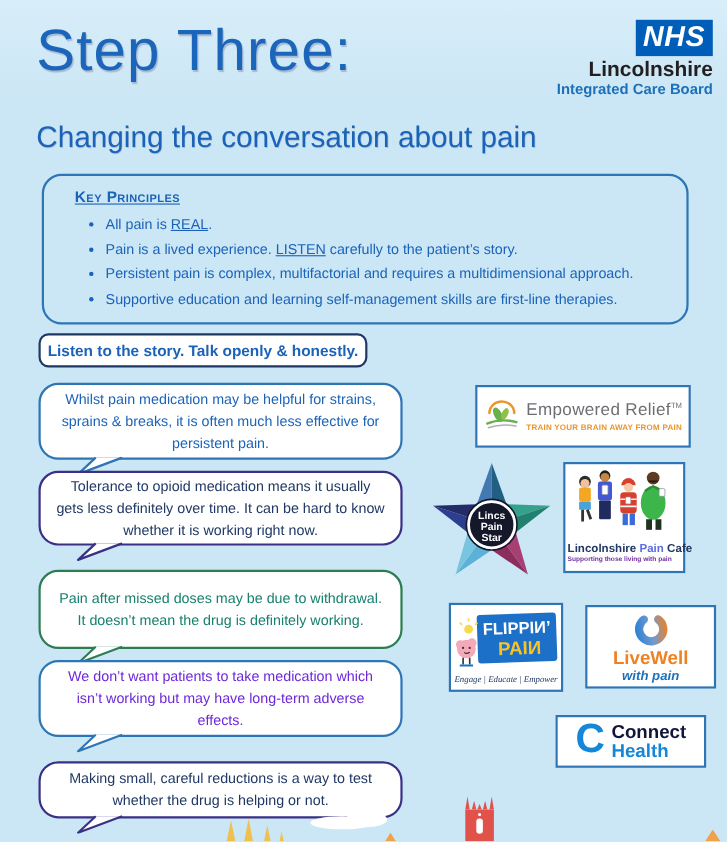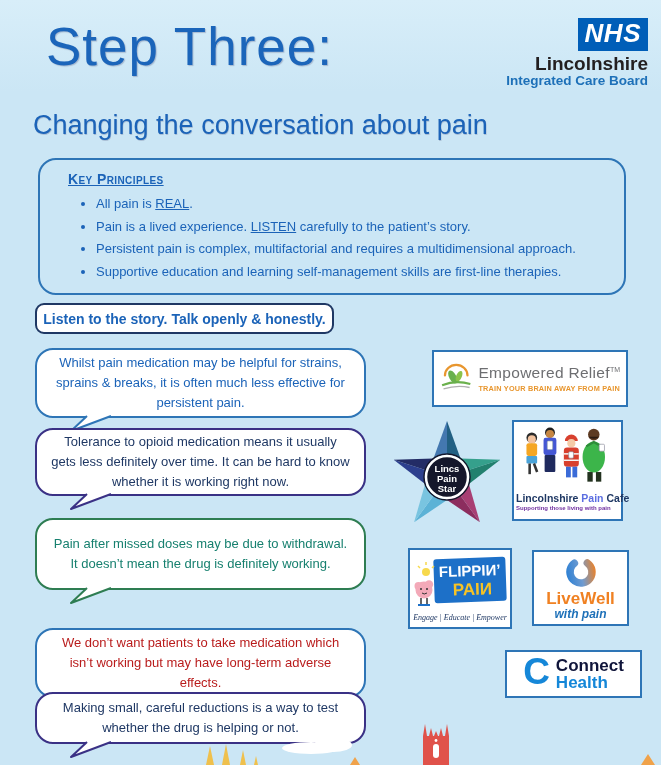--- a/index.html
+++ b/index.html
@@ -4,21 +4,21 @@
 <style>
   html,body{margin:0;padding:0;background:#cfe8f6;}
   *{box-sizing:border-box;}
   .page{
     position:relative;width:661px;height:765px;overflow:hidden;
     background:linear-gradient(180deg,#d8eef9 0%,#cbe6f5 12%,#cbe6f5 100%);
     font-family:"Liberation Sans",sans-serif;
   }
   
   .title{
-    position:absolute;left:46px;top:16px;font-size:53px;color:#1b65ba;
+    position:absolute;left:33px;top:16px;font-size:53px;color:#1b65ba;
     letter-spacing:1px;text-shadow:1px 1px 1px rgba(40,40,90,.25);
   }
   .nhs-block{position:absolute;right:13px;top:18px;text-align:right;line-height:1.1;}
   .nhs-box{
     display:inline-block;background:#005eb8;color:#fff;font-style:italic;font-weight:bold;
     font-size:26px;padding:1px 7px 3px 7px;letter-spacing:.5px;
   }
   .nhs-region{font-size:19px;font-weight:bold;color:#231f20;margin-top:3px;}
   .nhs-board{font-size:13.5px;font-weight:bold;color:#1d70b8;margin-top:0;}
   .subtitle{position:absolute;left:33px;top:110px;font-size:27px;color:#1b63b8;text-shadow:0.5px 0.5px 0.5px rgba(40,40,90,.2);}
@@ -62,21 +62,21 @@
   .er-name{font-size:15.5px;color:#6d6e71;letter-spacing:.3px;white-space:nowrap;}
   .er-tm{font-size:7px;color:#6d6e71;vertical-align:super;}
   .er-tag{font-size:7.3px;font-weight:bold;color:#e8962e;letter-spacing:.2px;margin-top:2px;white-space:nowrap;}
   .star-wrap{position:absolute;left:388px;top:416px;width:118px;height:122px;}
   .card-cafe{left:512px;top:420px;width:111px;height:101px;padding:3px 2px;text-align:left;}
   .cafe-title{font-size:10.5px;font-weight:bold;margin-top:1px;white-space:nowrap;}
   .cafe-w1,.cafe-w3{color:#1f3864;}
   .cafe-w2{color:#5b6ee1;}
   .cafe-tag{font-size:6px;font-weight:bold;color:#7030a0;margin-top:1px;}
   .card-fp{left:408px;top:548px;width:104px;height:81px;}
-  .card-lw{left:532px;top:550px;width:97px;height:76px;display:flex;flex-direction:column;align-items:center;justify-content:center;}
+  .card-lw{left:532px;top:550px;width:119px;height:76px;display:flex;flex-direction:column;align-items:center;justify-content:center;}
   .lw-name{font-size:17px;font-weight:bold;color:#f08122;margin-top:1px;line-height:1;}
   .lw-sub{font-size:12px;font-weight:bold;font-style:italic;color:#1d70b8;line-height:1.2;}
   .card-ch{left:505px;top:650px;width:137px;height:48px;display:flex;align-items:center;justify-content:center;gap:6px;}
   .ch-c{font-size:37px;font-weight:bold;color:#1587d8;line-height:.9;transform:translateY(-2px);}
   .ch-text{font-size:17px;font-weight:bold;line-height:1.02;text-align:left;}
   .ch-w1{color:#10153a;}
   .ch-w2{color:#1587d8;}
   
   .decor{position:absolute;}
 </style>
@@ -118,21 +118,21 @@
     <svg class="tail" viewBox="0 0 56 17">
         <path d="M46,1 L6,16 L22,1"></path>
       </svg>
   </div>
   <div class="bubble b3" style="--bc: #2e7d52; color: rgb(23, 128, 111);">
     <span>Pain after missed doses may be due to withdrawal. It doesn’t mean the drug is definitely working.</span>
     <svg class="tail" viewBox="0 0 56 17">
         <path d="M46,1 L6,16 L22,1"></path>
       </svg>
   </div>
-  <div class="bubble b4" style="--bc: #2e75b6; color: #b91c1c; margin-top: 28px;">
+  <div class="bubble b4" style="--bc: #2e75b6; color: #6d28d9;">
     <span>We don’t want patients to take medication which isn’t working but may have long-term adverse effects.</span>
     <svg class="tail" viewBox="0 0 56 17">
         <path d="M46,1 L6,16 L22,1"></path>
       </svg>
   </div>
   <div class="bubble b5" style="--bc: #3a3185; color: rgb(31, 56, 100);">
     <span>Making small, careful reductions is a way to test whether the drug is helping or not.</span>
     <svg class="tail" viewBox="0 0 56 17">
         <path d="M46,1 L6,16 L22,1"></path>
       </svg>

